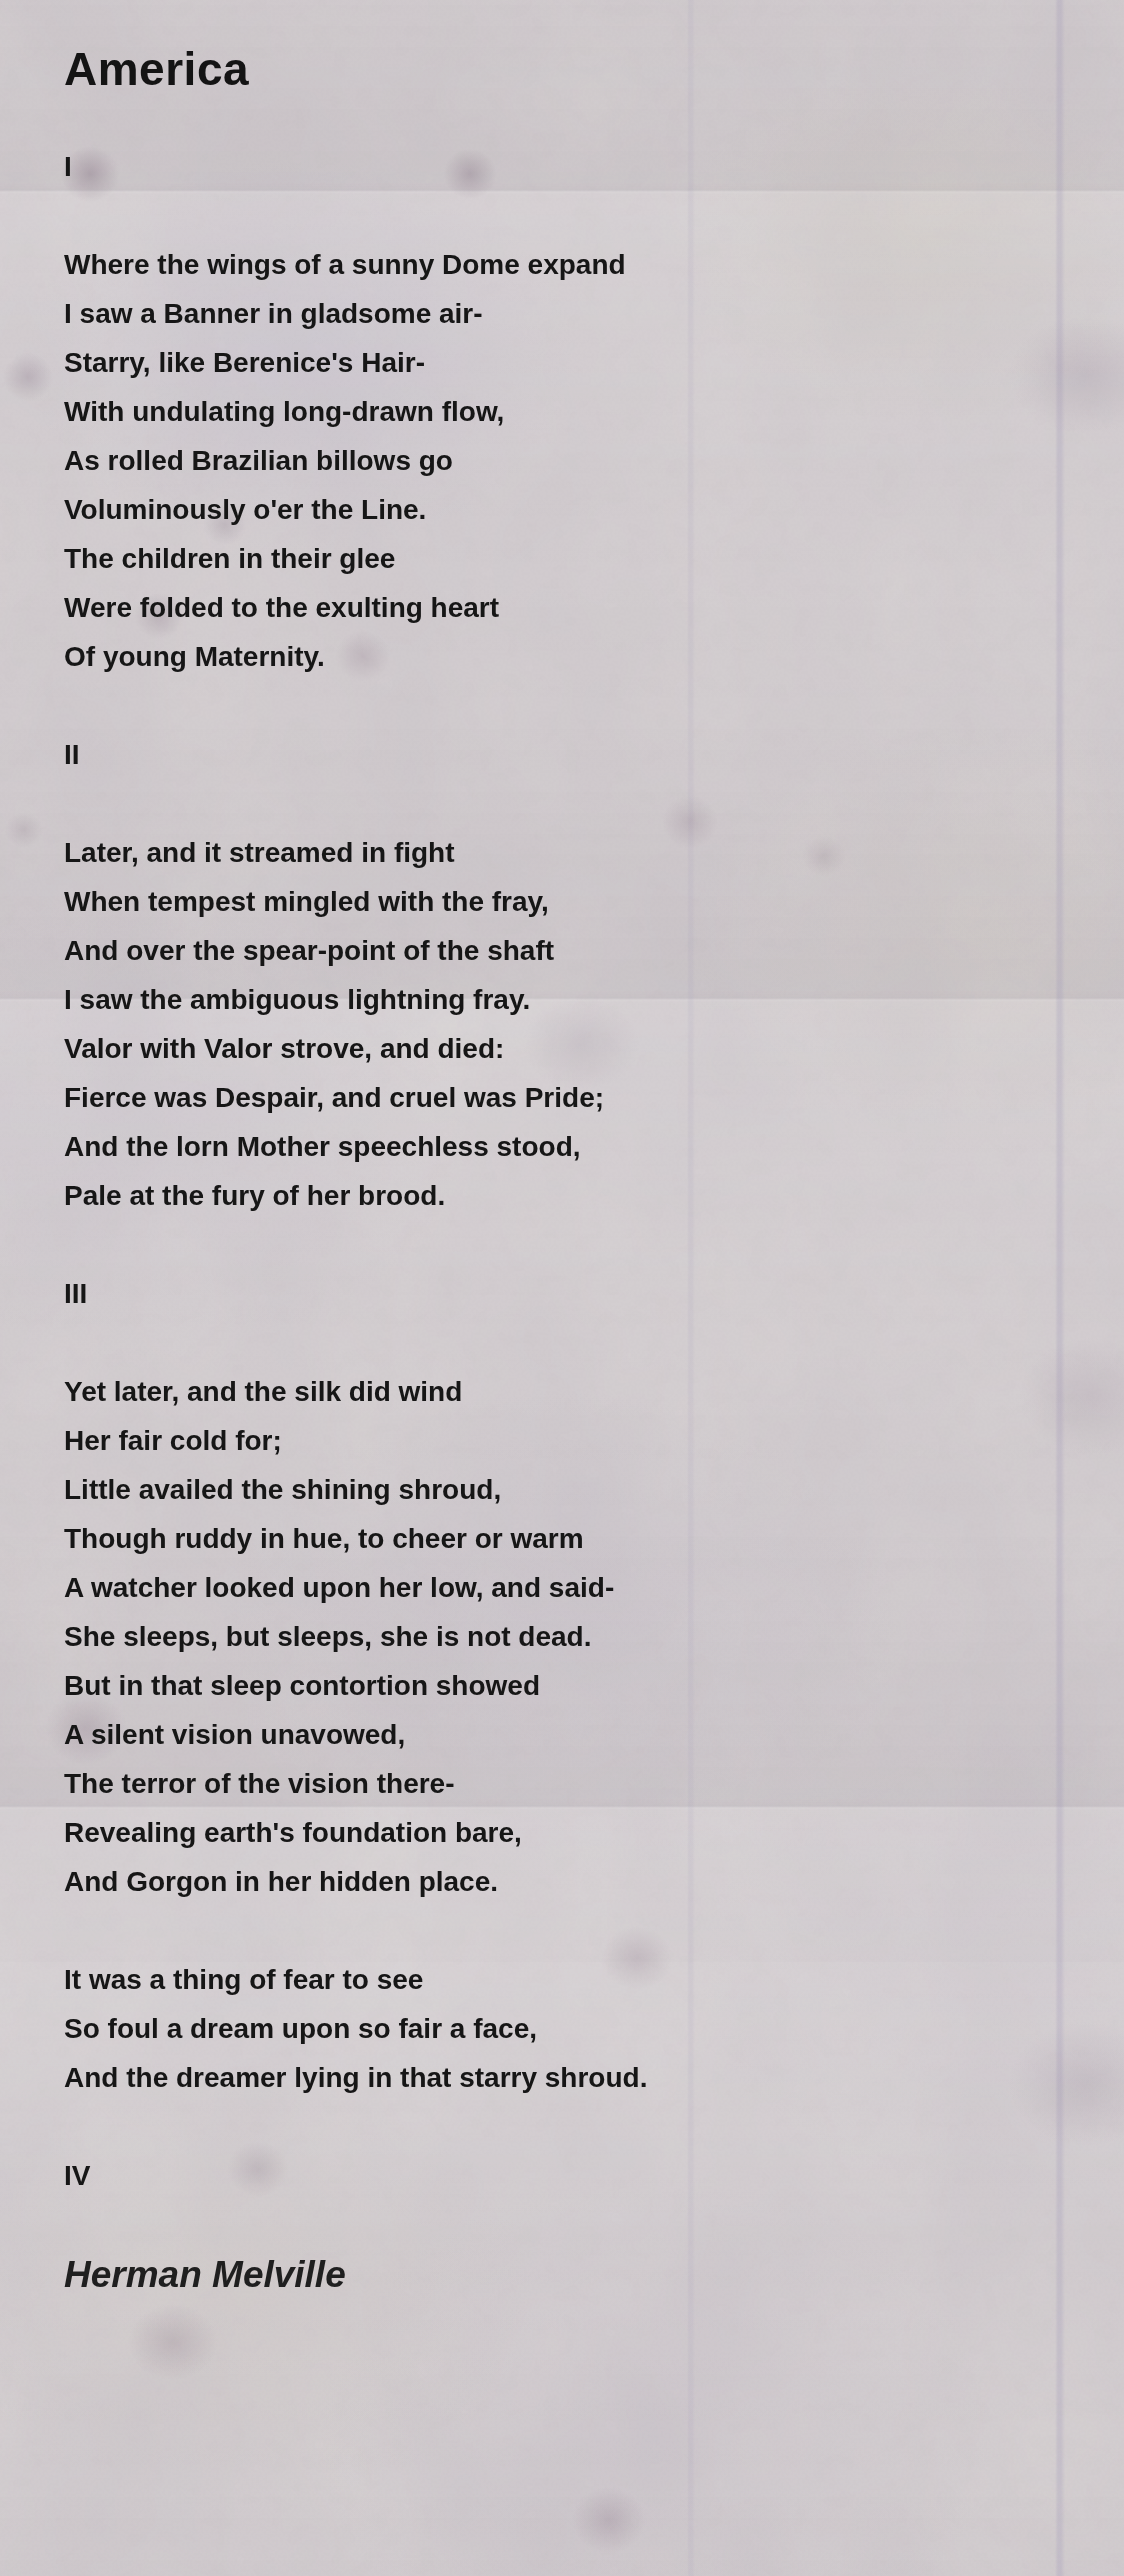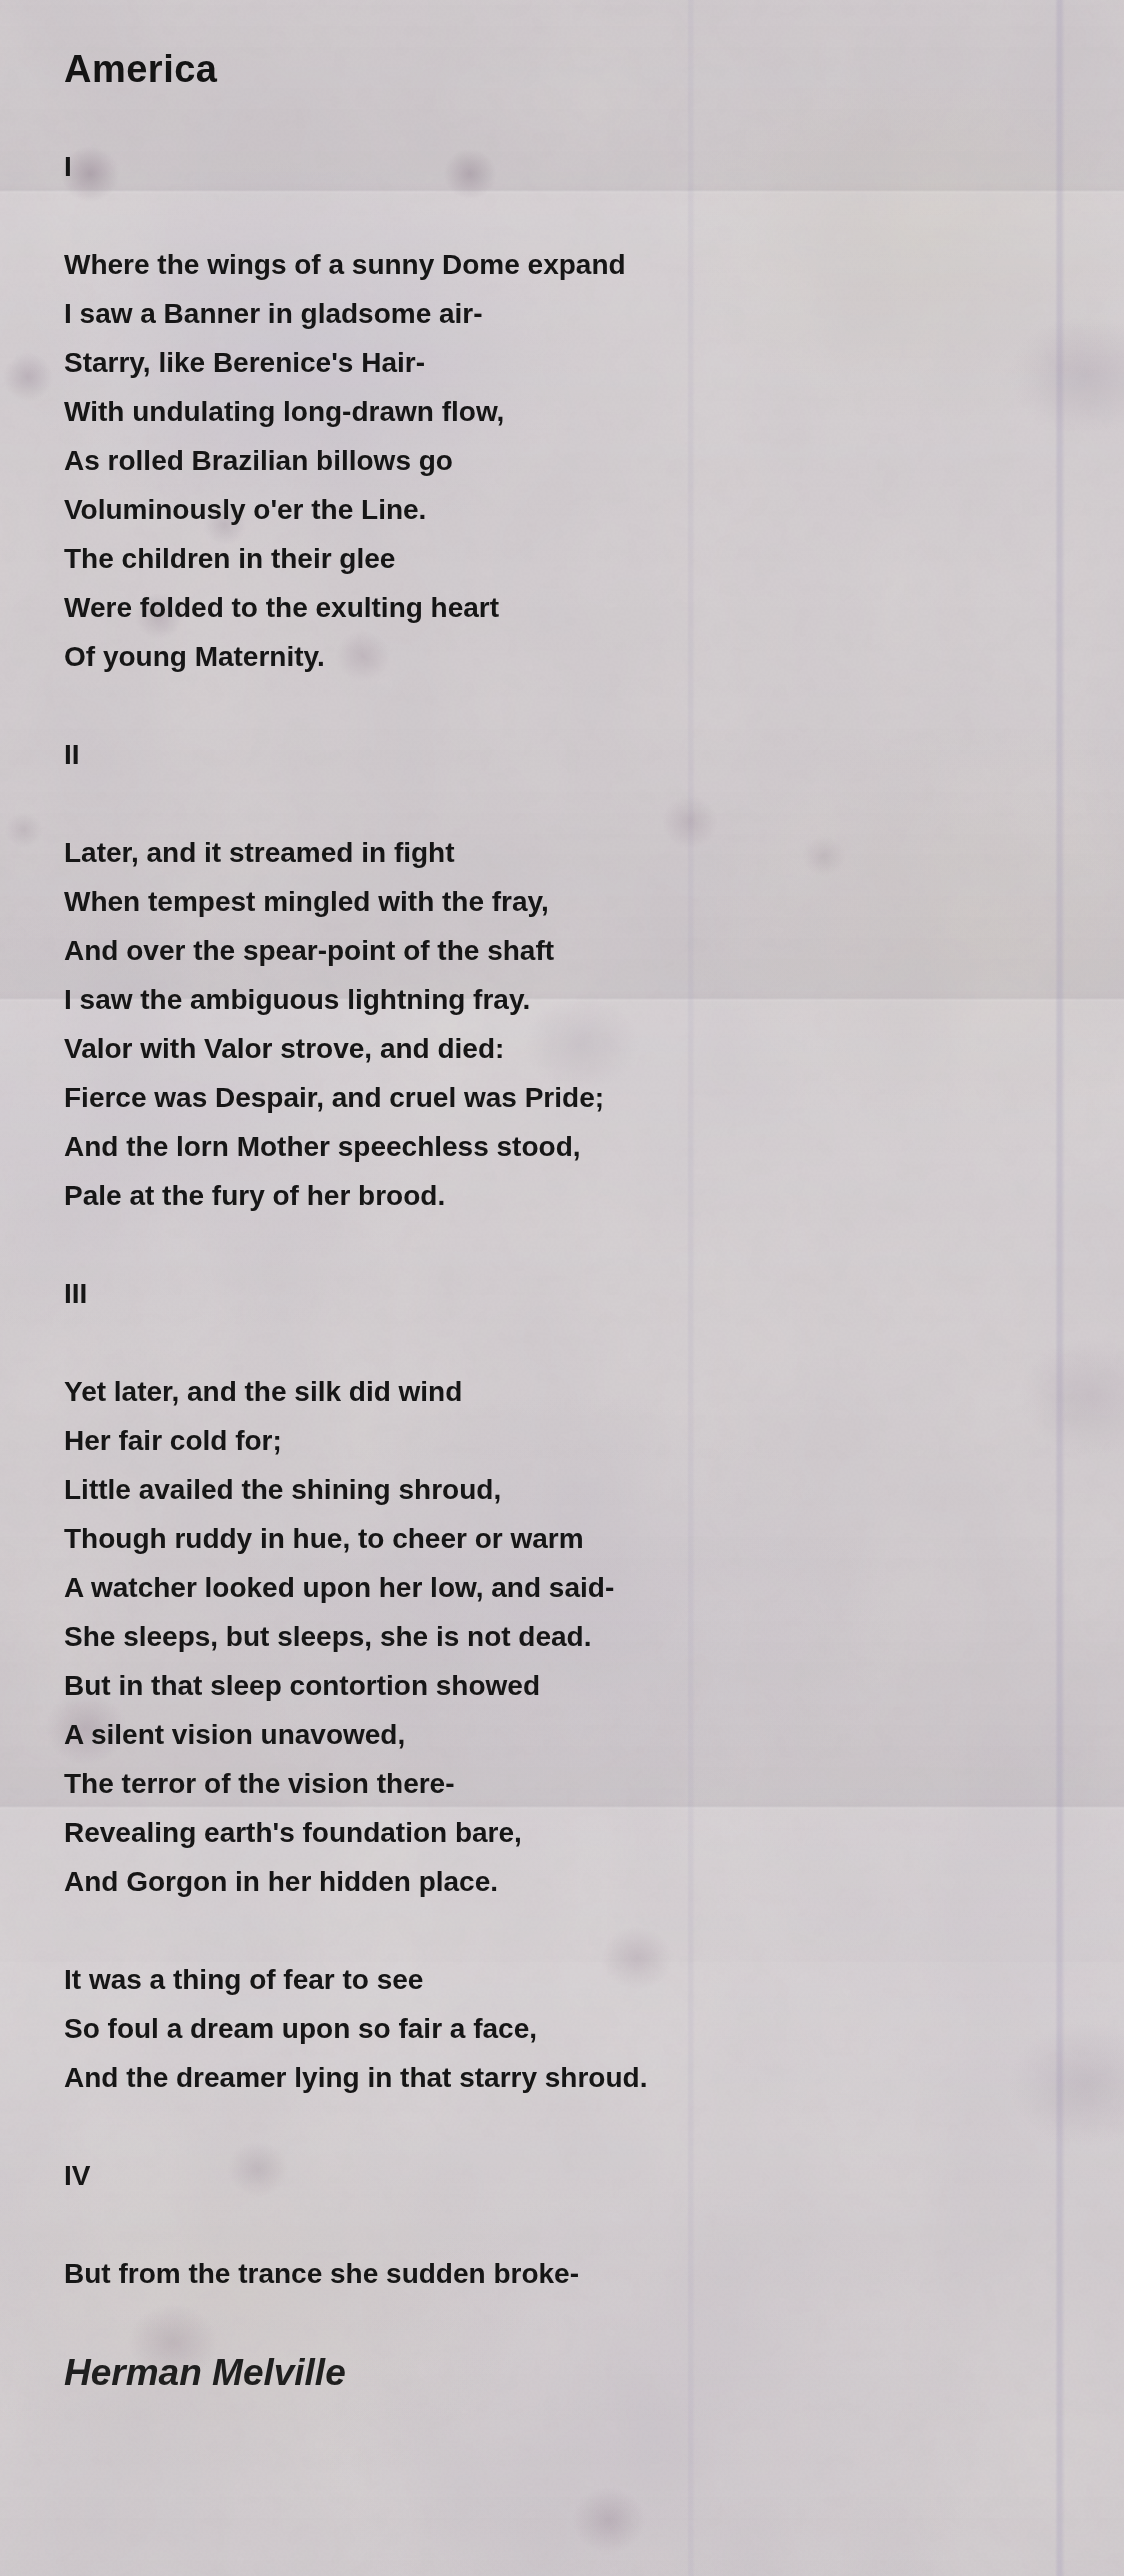--- a/index.html
+++ b/index.html
@@ -67,21 +67,21 @@
     background-position: 0 0, 0 0, 0 -614px;
   }
   .noise-svg { position: absolute; inset: 0; display: block; }
 
   .poem {
     position: relative;
     z-index: 5;
     padding: 43px 47px 0 64px;
   }
   .poem-title {
-    font-size: 38px;
+    font-size: 46px;
     line-height: 52px;
     font-weight: bold;
     color: #141414;
     margin: 0 0 47px 0;
     letter-spacing: 0.5px;
   }
   .numeral, .line {
     font-size: 28px;
     line-height: 49px;
     font-weight: bold;
@@ -174,20 +174,17 @@
           <div class="line">The terror of the vision there-</div>
           <div class="line">Revealing earth's foundation bare,</div>
           <div class="line">And Gorgon in her hidden place.</div>
         </div>
         <div class="stanza">
           <div class="line">It was a thing of fear to see</div>
           <div class="line">So foul a dream upon so fair a face,</div>
           <div class="line">And the dreamer lying in that starry shroud.</div>
         </div>
         <div class="numeral">IV</div>
-        <div class="stanza">
-          <div class="line">But from the trance she sudden broke-</div>
-        </div>
       </div>
     <div class="poem-author">Herman Melville</div>
   </main>
 </div>
 
 
 </body></html>

